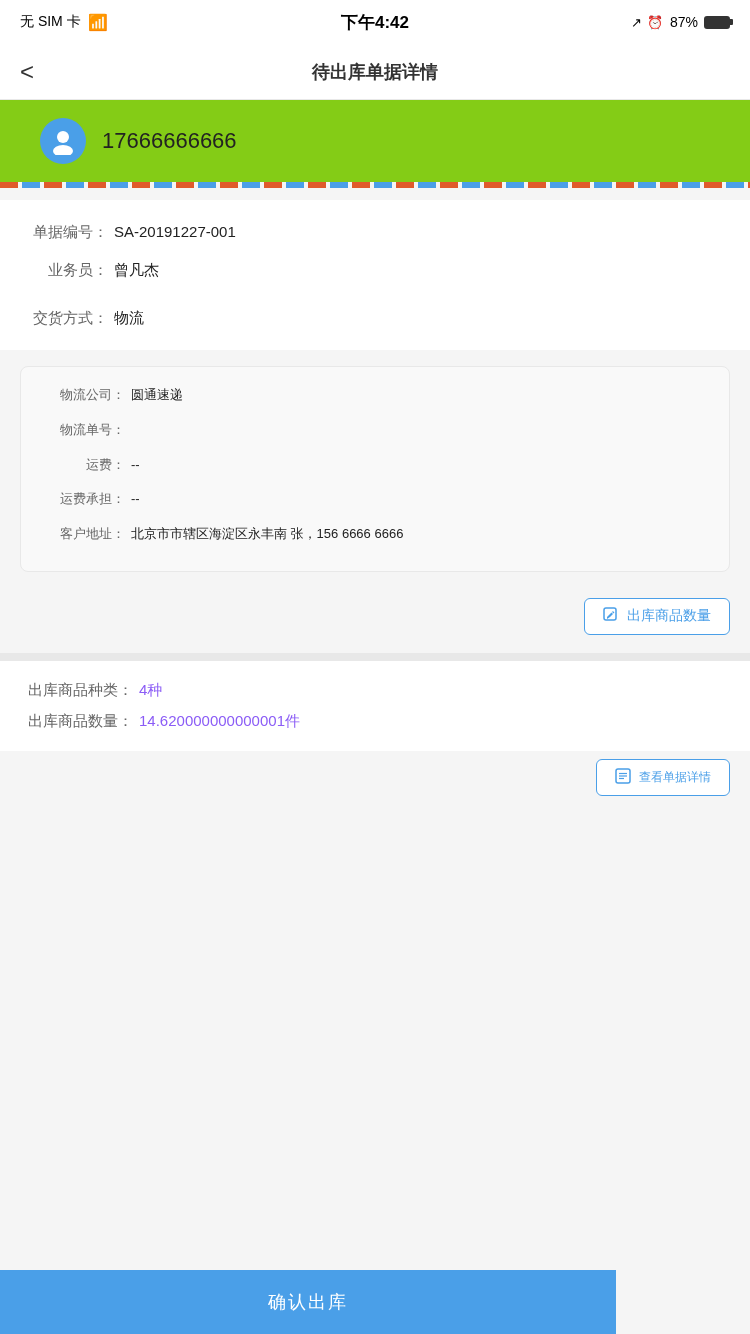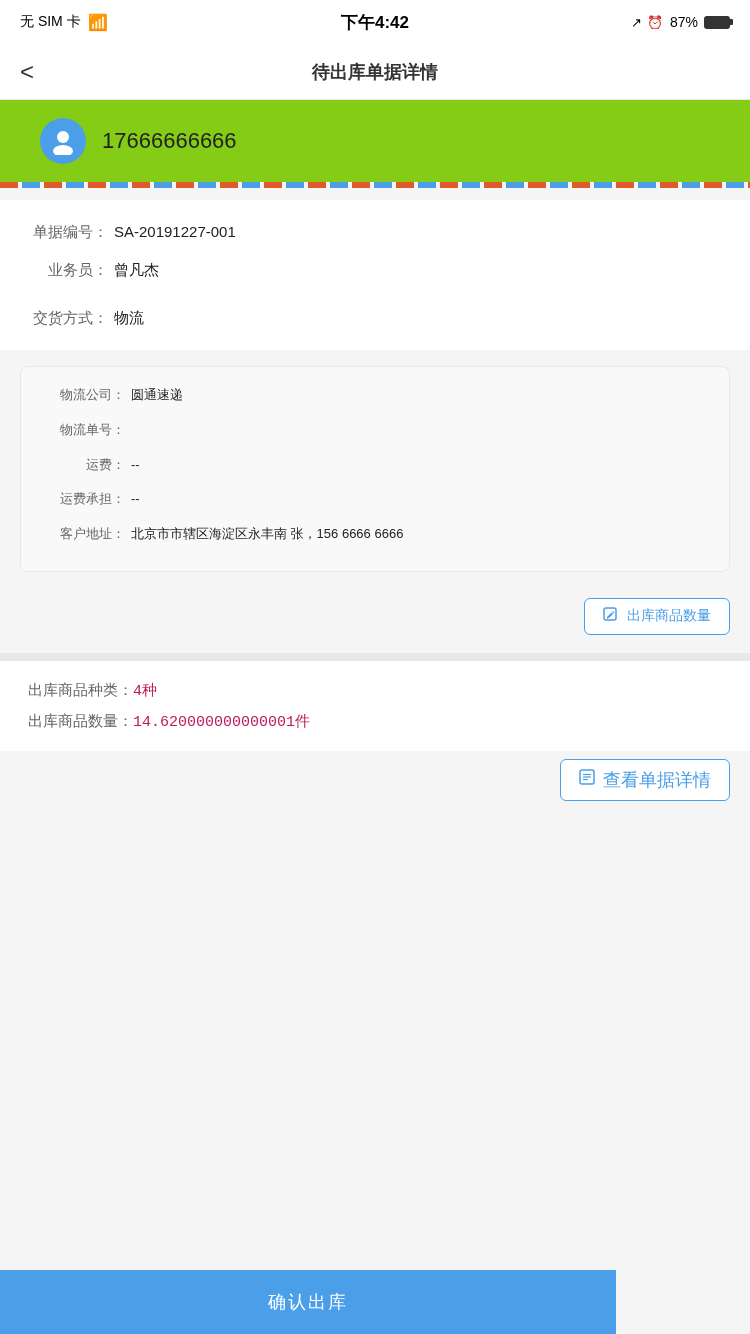--- a/index.html
+++ b/index.html
@@ -236,36 +236,36 @@
       margin-bottom: 12px;
       font-size: 15px;
     }
     .goods-row:last-child { margin-bottom: 0; }
     .goods-label {
       color: #666;
       min-width: 96px;
       text-align: right;
     }
     .goods-value {
-      color: #be185d;
-      font-family: Liberation Mono, monospace;
+      color: #8b5cf6;
+      margin-left: 6px;
     }
 
     
     .detail-action-row {
       display: flex;
       justify-content: flex-end;
       padding: 8px 20px 18px;
     }
     .detail-btn {
       border: 1px solid #4a9fe8;
       border-radius: 6px;
       padding: 8px 18px;
       color: #4a9fe8;
-      font-size: 18px;
+      font-size: 12px;
       display: flex;
       align-items: center;
       gap: 8px;
       cursor: pointer;
       background: #fff;
     }
 
     
     .empty-area {
       background: #f5f5f5;

